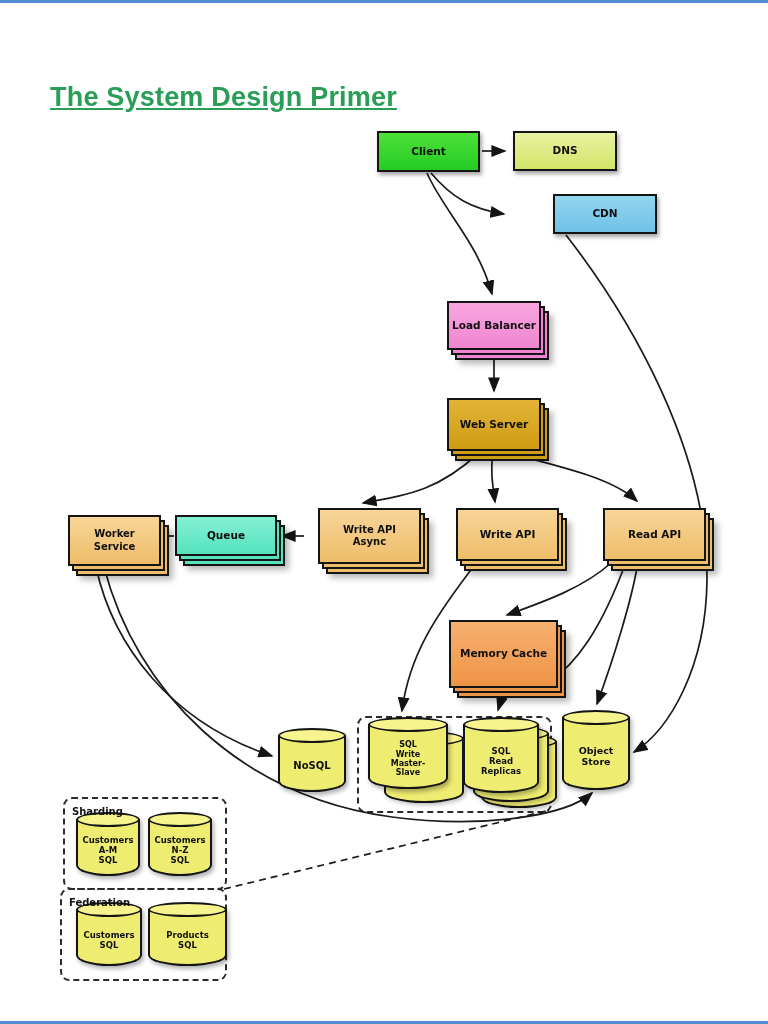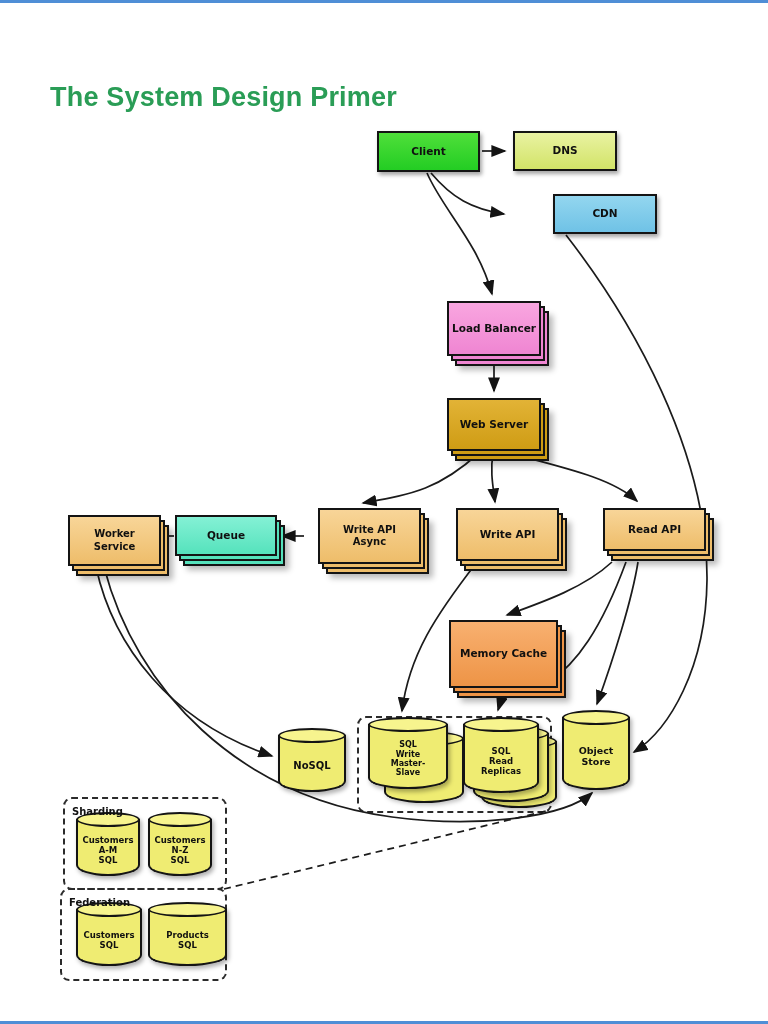--- a/index.html
+++ b/index.html
@@ -3,21 +3,21 @@
 <meta charset="utf-8">
 <style>
   html,body{margin:0;padding:0;}
   body{
     width:768px;height:1024px;position:relative;overflow:hidden;
     background:#ffffff;font-family:"DejaVu Sans","Liberation Sans",sans-serif;
   }
   .edge-strip{position:absolute;left:0;width:768px;height:3px;background:#4f8ed6;z-index:6;}
   .page-title{
     position:absolute;left:50px;top:82px;font-size:27px;font-weight:600;
-    color:#2a9d56;font-family:"Liberation Sans",sans-serif;letter-spacing:.2px;z-index:5;
+    color:#2a9d56;font-family:"Liberation Sans",sans-serif;letter-spacing:.2px;z-index:5;text-decoration:underline;
   }
   svg.wires{position:absolute;left:0;top:0;z-index:2;}
   .grp{
     position:absolute;border:2px dashed #2b2b2b;border-radius:9px;z-index:1;background:transparent;
   }
   .grp-label{
     position:absolute;top:1px;left:9px;font-size:10px;font-weight:bold;color:#111;z-index:4;
     white-space:pre-line;
     margin-top:8px;
   }
@@ -93,29 +93,29 @@
     <path d="M 96 567 C 113 645, 170 722, 272 756" marker-end="url(#ah)"></path>
     <path d="M 104 567 C 136 690, 238 796, 392 817 C 482 829, 566 816, 592 793" marker-end="url(#ah)"></path>
     <path d="M 224 889 L 546 811" stroke-dasharray="7 5"></path>
     <path d="M 446 757 L 464 757" stroke-dasharray="5 4"></path>
   </g>
 </svg>
 
 <div class="node single c-green" style="left:377px;top:131px;width:103px;height:41px">Client</div>
 <div class="node single c-lime" style="left:513px;top:131px;width:104px;height:40px">DNS</div>
 <div class="node single c-blue" style="left:513px;top:194px;width:104px;height:40px">CDN</div>
-<div class="node stack c-pink" style="left:447px;top:301px;width:94px;height:55px">Load Balancer</div>
+<div class="node stack c-pink" style="left:447px;top:301px;width:94px;height:49px">Load Balancer</div>
 <div class="node stack c-gold" style="left:447px;top:398px;width:94px;height:53px">Web Server</div>
 <div class="node stack c-tan" style="left:55px;top:515px;width:93px;height:51px;font-size:10px">Worker
 Service</div>
 <div class="node stack c-teal" style="left:175px;top:515px;width:102px;height:41px">Queue</div>
 <div class="node stack c-tan" style="left:305px;top:508px;width:103px;height:56px;font-size:10px">Write API
 Async</div>
 <div class="node stack c-tan" style="left:443px;top:508px;width:103px;height:53px">Write API</div>
-<div class="node stack c-tan" style="left:590px;top:508px;width:103px;height:43px">Read API</div>
+<div class="node stack c-tan" style="left:590px;top:508px;width:103px;height:53px">Read API</div>
 <div class="node stack c-orange" style="left:449px;top:620px;width:109px;height:68px">Memory Cache</div>
 
 <div class="cyl back" style="left:384px;top:731px;width:80px;height:72px">
   <div class="cyl-top"></div>
   <div class="cyl-body"></div>
 </div>
 <div class="cyl back" style="left:481px;top:734px;width:76px;height:74px">
   <div class="cyl-top"></div>
   <div class="cyl-body"></div>
 </div>

